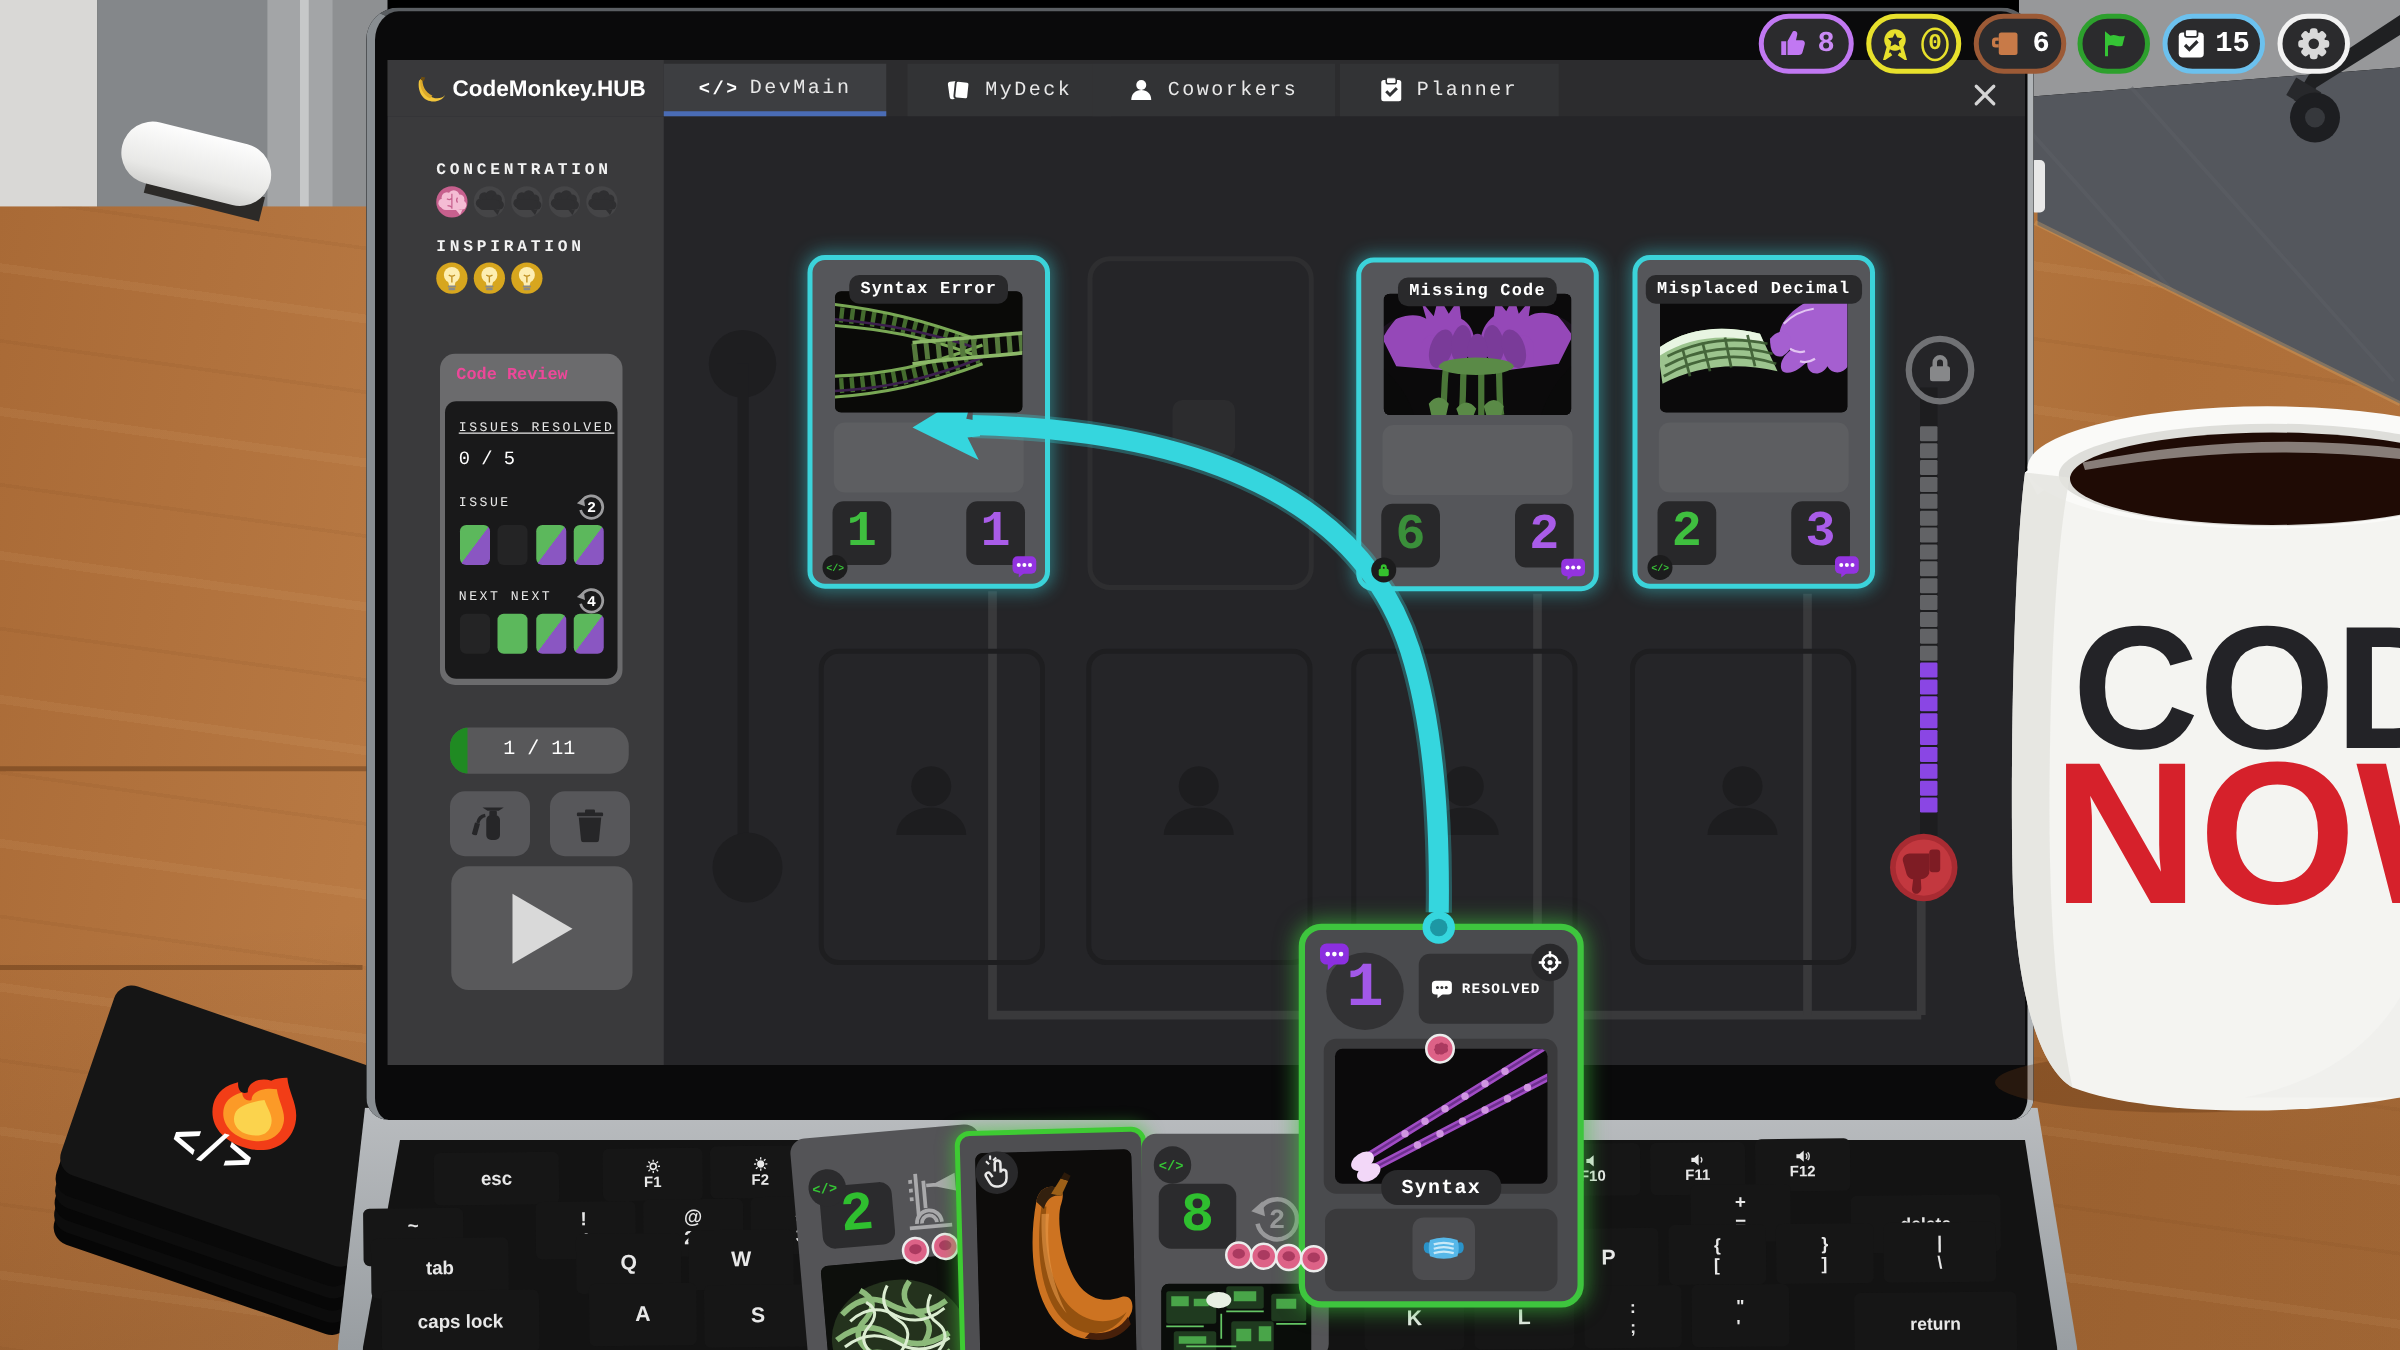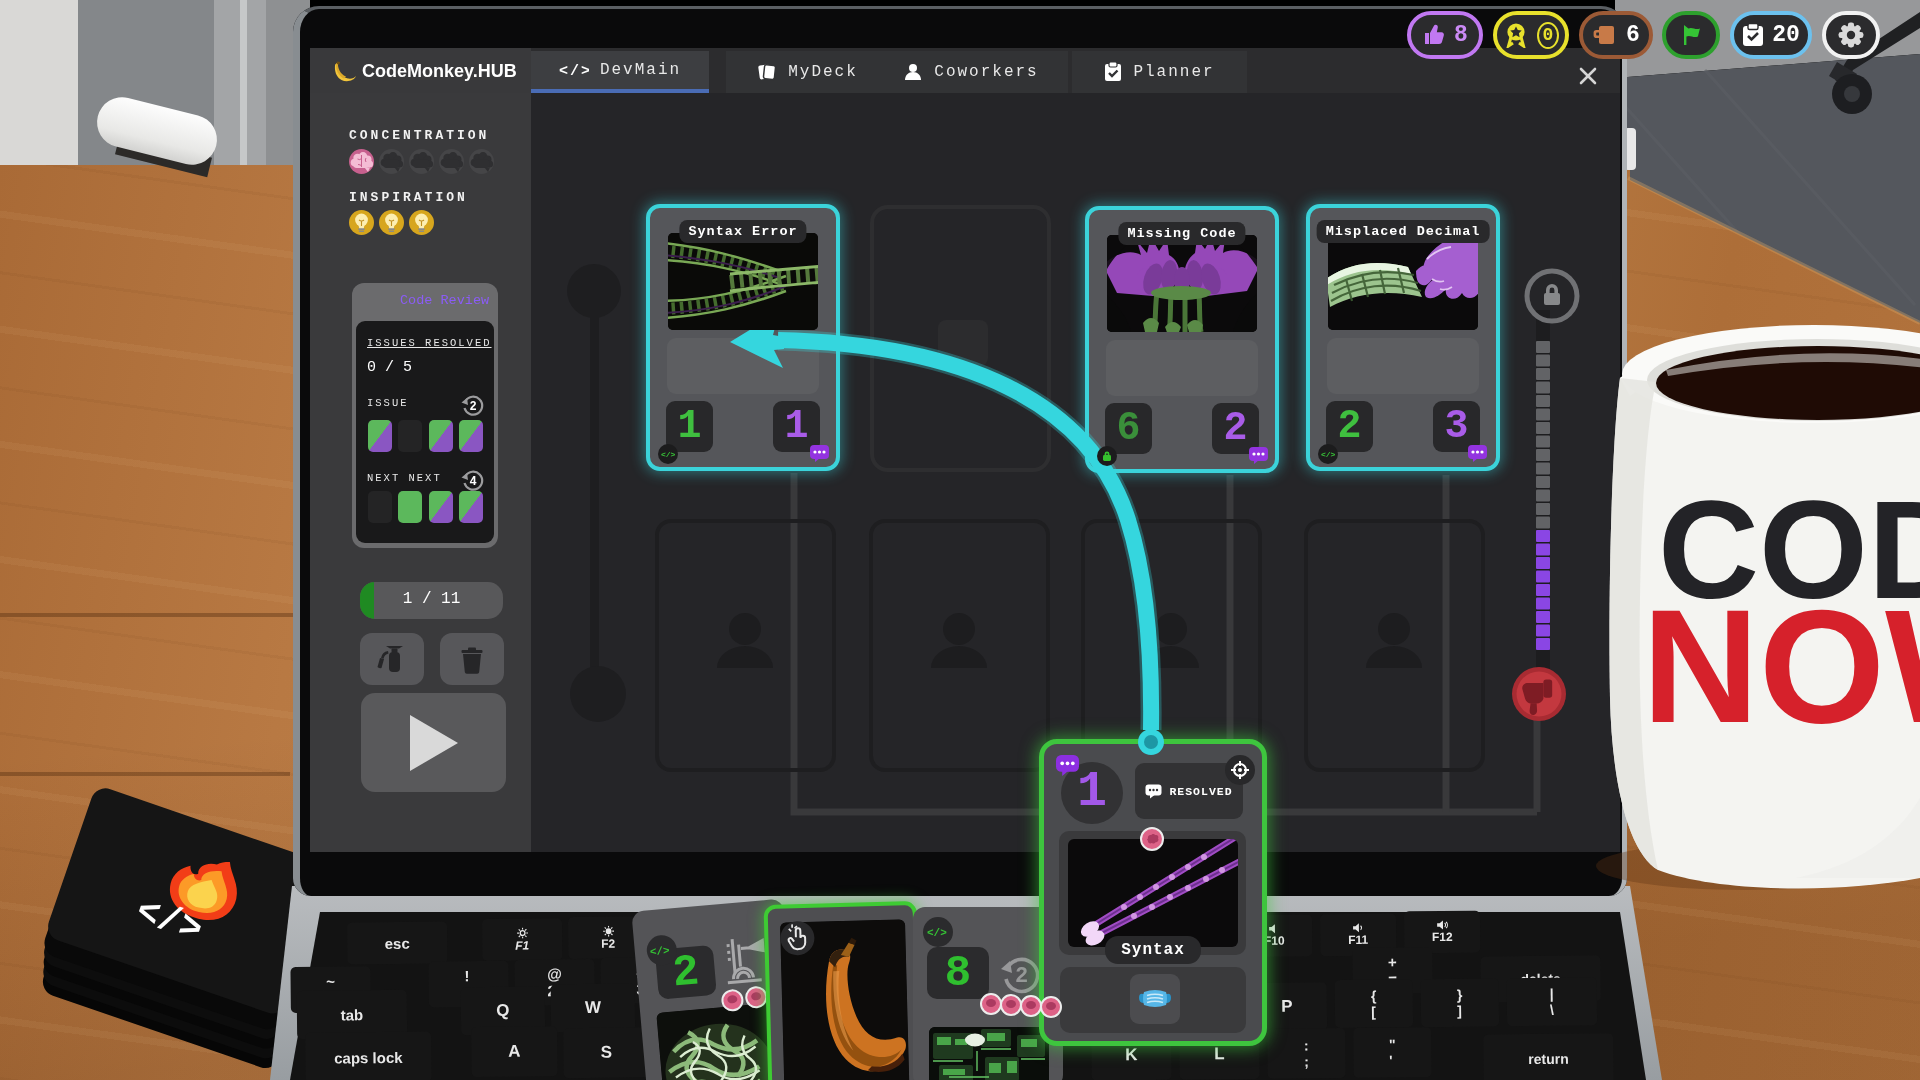--- a/index.html
+++ b/index.html
@@ -47,21 +47,21 @@
   #tab1{left:221px;width:178px;background:#3d3e41;border-bottom:4px solid #4a6cb5;}
   #tab2{left:416px;width:163px;background:#323335;}
   #tab3{left:564px;width:194px;background:#323335;}
   #tab4{left:762px;width:175px;background:#323335;}
   .tabinner{display:flex;align-items:center;justify-content:center;height:100%;gap:11px;}
 
   #sidebar{left:0;top:45px;width:221px;height:759px;background:#3a3a3c;}
   .sblabel{color:#f2f2f2;font-size:13px;font-weight:bold;letter-spacing:3px;}
 
   #crpanel{left:42px;top:235px;width:146px;height:265px;background:#6b6b6d;border-radius:12px;}
-  #crhead{left:55px;top:245px;color:#8b5cf6;font-size:13.5px;font-weight:normal;margin-left:35px;}
+  #crhead{left:55px;top:245px;color:#ec4899;font-size:13.5px;font-weight:bold;}
   #crbody{left:46px;top:273px;width:138px;height:222px;background:#19191a;border-radius:9px;}
   .crtxt{color:#e9e9e9;font-size:10.5px;letter-spacing:2px;}
   .sq{position:absolute;width:24px;height:32px;border-radius:5px;}
   .sq.empty{background:#242425;}
   .sq.diag{background:linear-gradient(to bottom right,#5cb85c 49.5%,#8a56c2 50.5%);}
   .sq.full{background:#5cb85c;}
 
   #prog{left:50px;top:534px;width:143px;height:37px;background:#58585a;border-radius:15px;overflow:hidden;text-decoration:underline;}
   #progfill{position:absolute;left:0;top:0;width:14px;height:37px;background:#1f8a22;}
   #progtxt{position:absolute;left:0;top:8px;width:143px;text-align:center;color:#fff;font-size:16px;}
@@ -142,21 +142,21 @@
       </g>
       <text x="102" y="158" font-family="Liberation Mono" font-weight="bold" font-size="40" fill="#fff">&lt;/&gt;</text>
     </g>
   </svg>
 
   <div class="abs" id="lap-base"></div>
   <div class="abs" id="keywell"></div>
 
   <div class="abs" style="left:0;top:0;width:1920px;height:1080px;transform:rotate(-0.6deg);">
     <div class="kb" style="left:343px;top:916px;width:100px;height:42px;font-size:15px;">esc</div>
-    <div class="kb" style="left:478px;top:914px;width:80px;height:42px;font-size:12px;flex-direction:column;font-style:italic;"><svg width="11" height="11" viewBox="0 0 12 12">
+    <div class="kb" style="left:478px;top:914px;width:80px;height:42px;font-size:12px;flex-direction:column;"><svg width="11" height="11" viewBox="0 0 12 12">
           <circle cx="6" cy="6" r="2.6" fill="none" stroke="#e8e8e8" stroke-width="1.4"></circle>
           <g stroke="#e8e8e8" stroke-width="1.2">
             <path d="M6 0 v2 M6 10 v2 M0 6 h2 M10 6 h2 M1.8 1.8 l1.4 1.4 M8.8 8.8 l1.4 1.4 M10.2 1.8 l-1.4 1.4 M3.2 8.8 l-1.4 1.4"></path>
           </g>
         </svg>F1</div>
     <div class="kb" style="left:564px;top:913px;width:80px;height:42px;font-size:12px;flex-direction:column;"><svg width="11" height="11" viewBox="0 0 12 12">
           <circle cx="6" cy="6" r="3.2" fill="#e8e8e8"></circle>
           <g stroke="#e8e8e8" stroke-width="1.2">
             <path d="M6 0 v2 M6 10 v2 M0 6 h2 M10 6 h2 M1.8 1.8 l1.4 1.4 M8.8 8.8 l1.4 1.4 M10.2 1.8 l-1.4 1.4 M3.2 8.8 l-1.4 1.4"></path>
           </g>
@@ -776,21 +776,21 @@
     <svg width="24" height="24" viewBox="0 0 24 24" fill="#35c435">
         <path d="M5 2 v20 h2.4 v-8.5 c4 -2 7 2 11.5 0 l2 -8 c-4.5 2 -7.5 -2 -11.5 0 z"></path>
       </svg>
   </div>
   <div class="pill" style="left:1730px;width:82px;border:4px solid #6cc1ee;">
     <svg width="22" height="24" viewBox="0 0 22 24">
         <rect x="1" y="3" width="20" height="20" rx="3" fill="#fff"></rect>
         <rect x="6" y="0.5" width="10" height="6" rx="1.5" fill="#fff" stroke="#2b2b2d" stroke-width="1.4"></rect>
         <path d="M6 13 l3.5 3.5 l6.5 -6.5" stroke="#2b2b2d" stroke-width="2.6" fill="none"></path>
       </svg>
-    <span>20</span>
+    <span>15</span>
   </div>
   <div class="pill" style="left:1822px;width:58px;border:4px solid #f2f2f2;">
     <svg width="30" height="30" viewBox="0 0 30 30" fill="#d9d9d9">
       <g>
           <rect x="11.9" y="2.6" width="6.2" height="24.8" rx="2.4"></rect>
       <rect x="11.9" y="2.6" width="6.2" height="24.8" rx="2.4" transform="rotate(45 15 15)"></rect>
       <rect x="11.9" y="2.6" width="6.2" height="24.8" rx="2.4" transform="rotate(90 15 15)"></rect>
       <rect x="11.9" y="2.6" width="6.2" height="24.8" rx="2.4" transform="rotate(135 15 15)"></rect>
         </g>
       <circle cx="15" cy="15" r="9.4"></circle>

